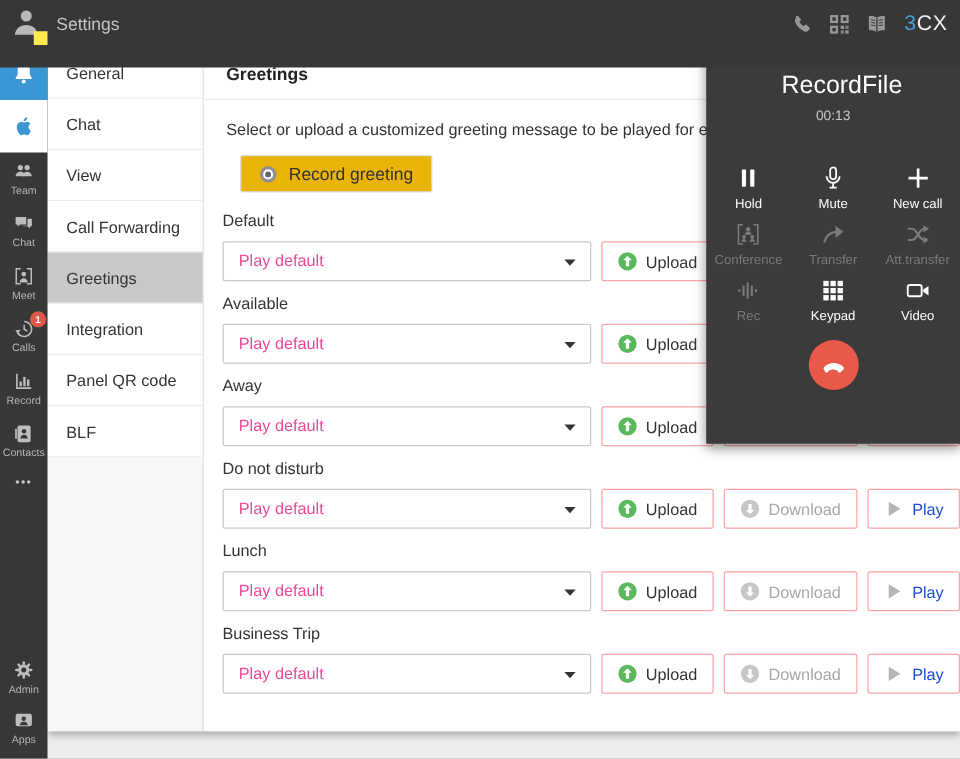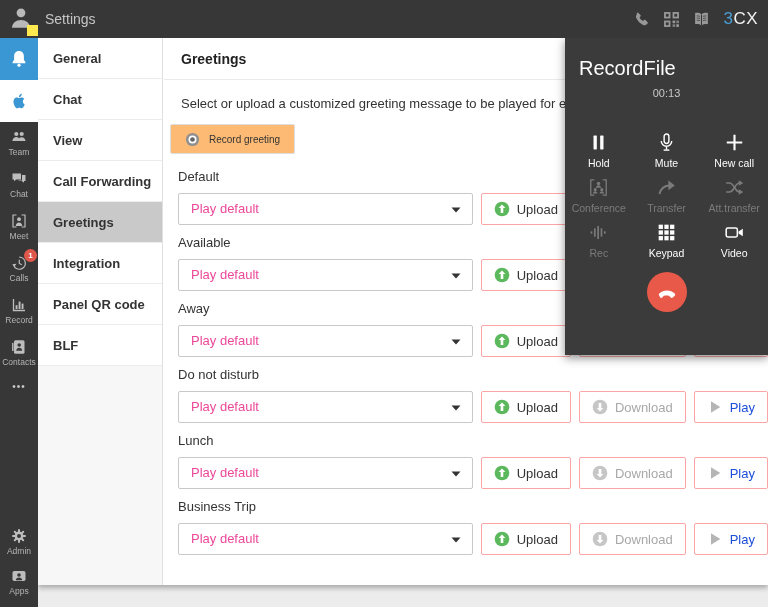--- a/index.html
+++ b/index.html
@@ -1,20 +1,20 @@
 <!DOCTYPE html>
 <html><head>
 <meta charset="utf-8">
 <style>
   * { margin:0; padding:0; box-sizing:border-box; }
   body { background:#555; font-family:"Liberation Sans", sans-serif; }
   .screen { position:relative; width:768px; height:607px; background:#ececec; overflow:hidden; margin:0 auto; }
 
   
-  .topbar { position:absolute; top:0; left:0; width:768px; height:38px; background:#373737; z-index:30; }
+  .topbar { position:absolute; top:0; left:0; width:768px; height:54px; background:#373737; z-index:30; }
   .avatar-wrap { position:absolute; left:8px; top:5px; width:26px; height:28px; cursor:pointer; }
   .avatar-wrap svg { width:26px; height:26px; color:#b9b9b9; }
   .status-badge { position:absolute; right:-4px; bottom:-3px; width:11px; height:11px; background:#ffe94e; }
   .topbar-title { position:absolute; left:45px; top:11px; font-size:14px; color:#c6c6c6; }
   .topbar-icons { position:absolute; right:10px; top:0; height:38px; display:flex; align-items:center; gap:13px; }
   .tb-icon { width:17px; height:17px; color:#989898; cursor:pointer; display:block; }
   .logo { font-size:17px; font-weight:normal; letter-spacing:0.5px; }
   .logo-3 { color:#4a9ed6; } .logo-cx { color:#f2f2f2; }
 
   
@@ -30,46 +30,46 @@
   .nav-badge { position:absolute; top:1px; right:1px; min-width:13px; height:13px; border-radius:7px; background:#e0584b; color:#fff; font-size:8px; font-weight:bold; display:flex; align-items:center; justify-content:center; padding:0 2px; }
   .nav-more { width:38px; height:24px; display:flex; align-items:center; justify-content:center; color:#c9c9c9; font-size:10px; letter-spacing:1px; cursor:pointer; }
   .nav-bottom-admin { position:absolute; bottom:44px; left:0; }
   .nav-bottom-apps { position:absolute; bottom:4px; left:0; }
 
   
   .page-card { position:absolute; top:38px; left:38px; width:730px; height:547px; background:#fff; box-shadow:0 3px 5px rgba(0,0,0,0.28); z-index:5; }
 
   
   .settings-menu { position:absolute; top:0; left:0; width:125px; height:547px; background:#f7f7f7; border-right:1px solid #e0e0e0; }
-  .menu-item { height:41px; line-height:41px; padding-left:15px; background:#fff; border-bottom:1px solid #ececec; font-size:13px; color:#333; cursor:pointer;font-weight:bold; }
+  .menu-item { height:41px; line-height:41px; padding-left:15px; background:#fff; border-bottom:1px solid #ececec; font-size:13px; color:#333; cursor:pointer; }
   .menu-item.selected { background:#c9c9c9; }
 
   
   .content { position:absolute; top:0; left:126px; width:604px; height:547px; background:#fff; }
   .content-header { height:42px; line-height:42px; padding-left:17px; border-bottom:1px solid #eaeaea; }
   .content-header h1 { font-size:14px; font-weight:bold; color:#222; display:inline; }
   .desc { margin:16px 0 0 17px; font-size:13px; color:#333; white-space:nowrap; }
-  .record-btn { display:flex; align-items:center; gap:9px; margin:13px 0 0 6px; height:30px; padding:0 14px; background:#fdba74; border:1px solid #ddd; border-radius:2px; font-size:10px; color:#333; cursor:pointer; font-family:inherit; }
+  .record-btn { display:flex; align-items:center; gap:9px; margin:13px 0 0 28px; height:30px; padding:0 14px; background:#eab308; border:1px solid #ddd; border-radius:2px; font-size:14px; color:#333; cursor:pointer; font-family:inherit; }
   .record-btn svg { width:15px; height:15px; }
 
   .rows { margin:15px 0 0 14px; }
   .g-row { margin-bottom:10px; }
   .row-label { font-size:13px; color:#333; height:18px; margin-bottom:6px; }
   .row-controls { display:flex; gap:8px; align-items:center; }
   .select { position:relative; width:330px; height:32px; border:1px solid #c9c9c9; border-radius:2px; background:#fff; font-size:13px; color:#ec4899; line-height:30px; padding-left:12px; cursor:pointer; }
   .select .caret { position:absolute; right:11px; top:12px; width:10px; height:8px; color:#333; }
   .btn { display:flex; align-items:center; gap:7px; height:32px; padding:0 12px; background:#fff; border:1px solid #fca5a5; border-radius:2px; font-size:13px; cursor:pointer; font-family:inherit; }
   .btn svg { width:16px; height:16px; }
   .btn-upload { color:#333; }
   .btn-download { color:#a8a8a8;padding-left:12px; }
   .btn-play { color:#1d4ed8; }
 
   
   .call-panel { position:absolute; top:38px; left:565px; width:203px; height:317px; background:#3b3b3b; box-shadow:0 3px 9px rgba(0,0,0,0.45); z-index:20; }
-  .cp-title { margin-top:19px; text-align:left; font-size:20px; color:#fdfdfd;padding-left:14px; }
+  .cp-title { margin-top:19px; text-align:center; font-size:20px; color:#fdfdfd;padding-left:14px; }
   .cp-timer { margin-top:7px; text-align:center; font-size:11px; color:#c8c8c8; }
   .cp-grid { display:grid; grid-template-columns:repeat(3,1fr); margin-top:34px; row-gap:9px; }
   .cp-cell { display:flex; flex-direction:column; align-items:center; gap:5px; cursor:pointer; color:#fdfdfd; }
   .cp-cell svg { width:19px; height:19px; }
   .cp-cell .cp-label { font-size:10.5px; }
   .cp-cell.disabled { color:#7b7b7b; }
   .hangup { display:block; margin:13px auto 0; width:40px; height:40px; border-radius:50%; background:#e8594a; border:none; cursor:pointer; }
   .hangup svg { width:22px; height:22px; color:#fff; display:block; margin:0 auto; }
 </style>
 </head>

